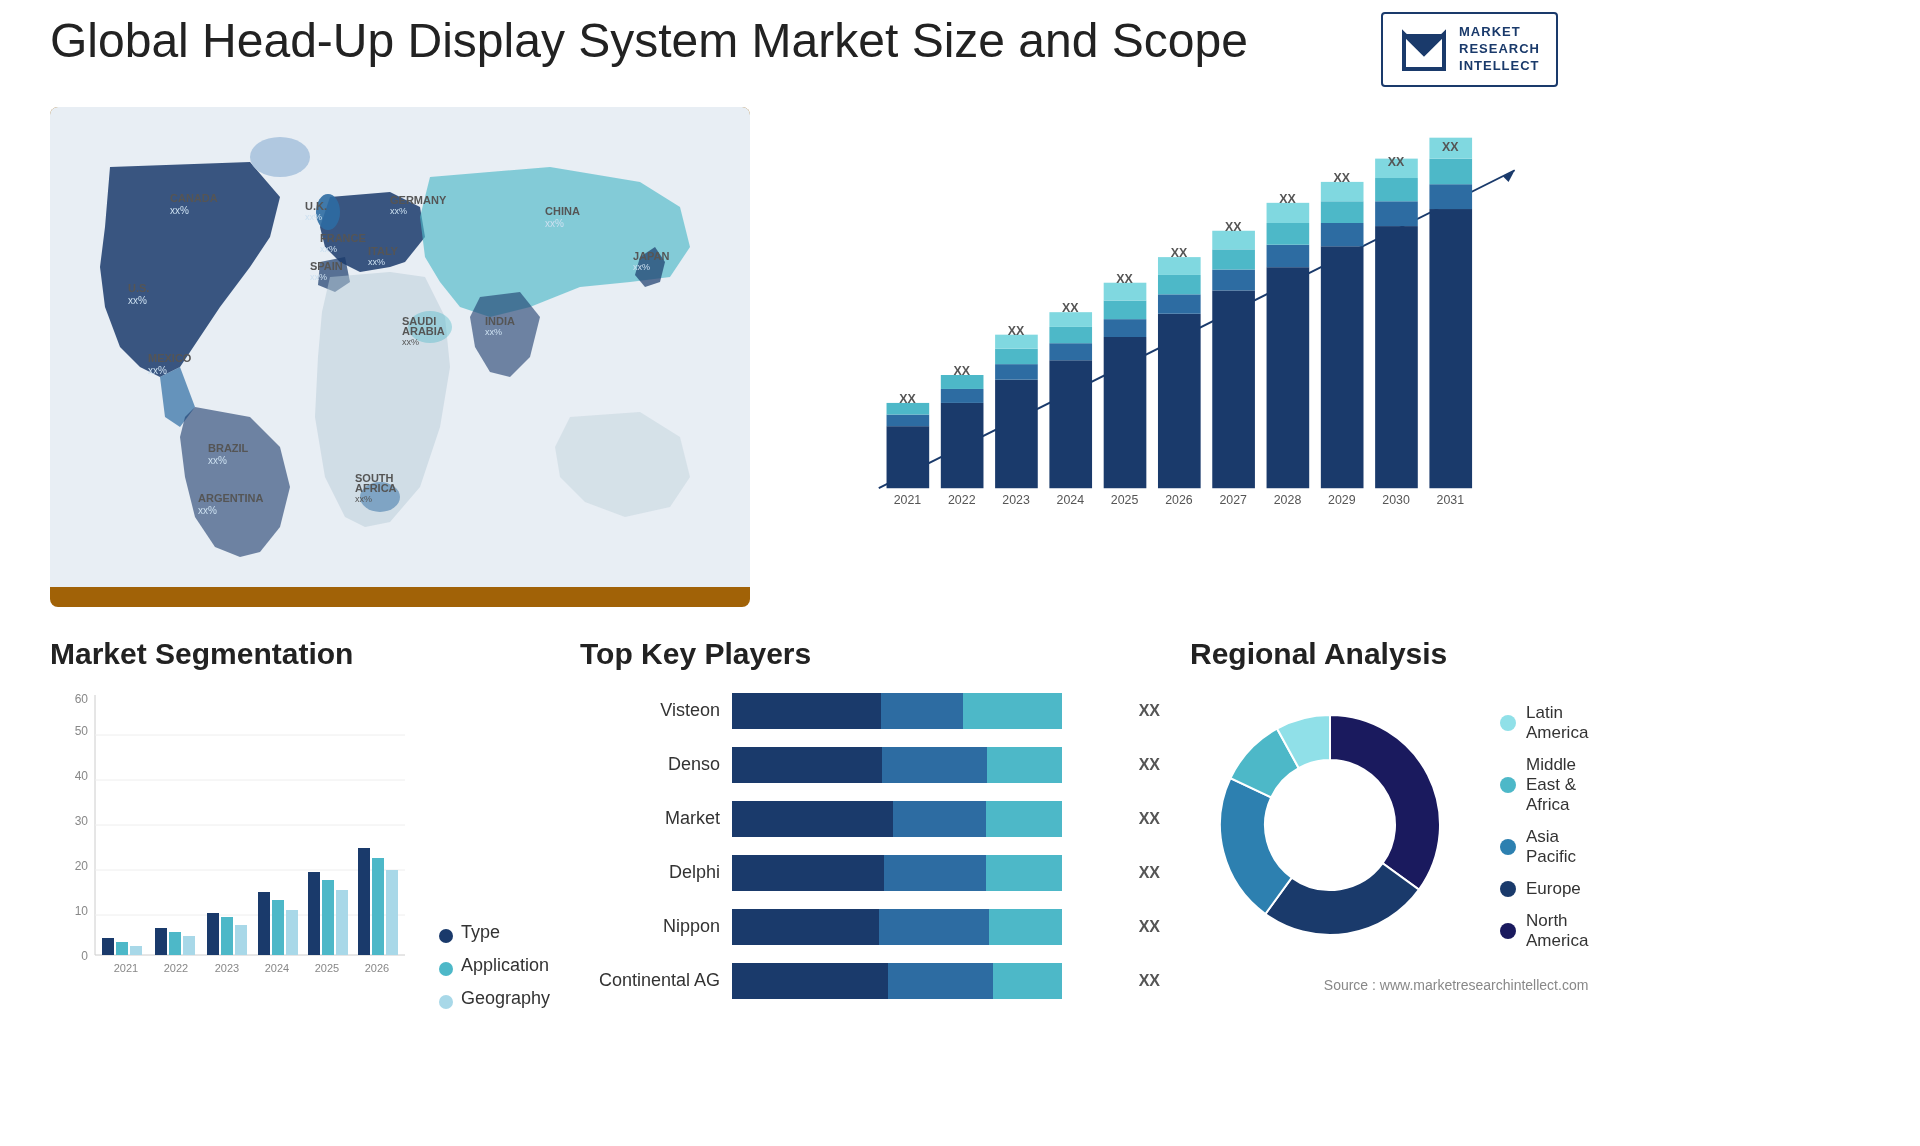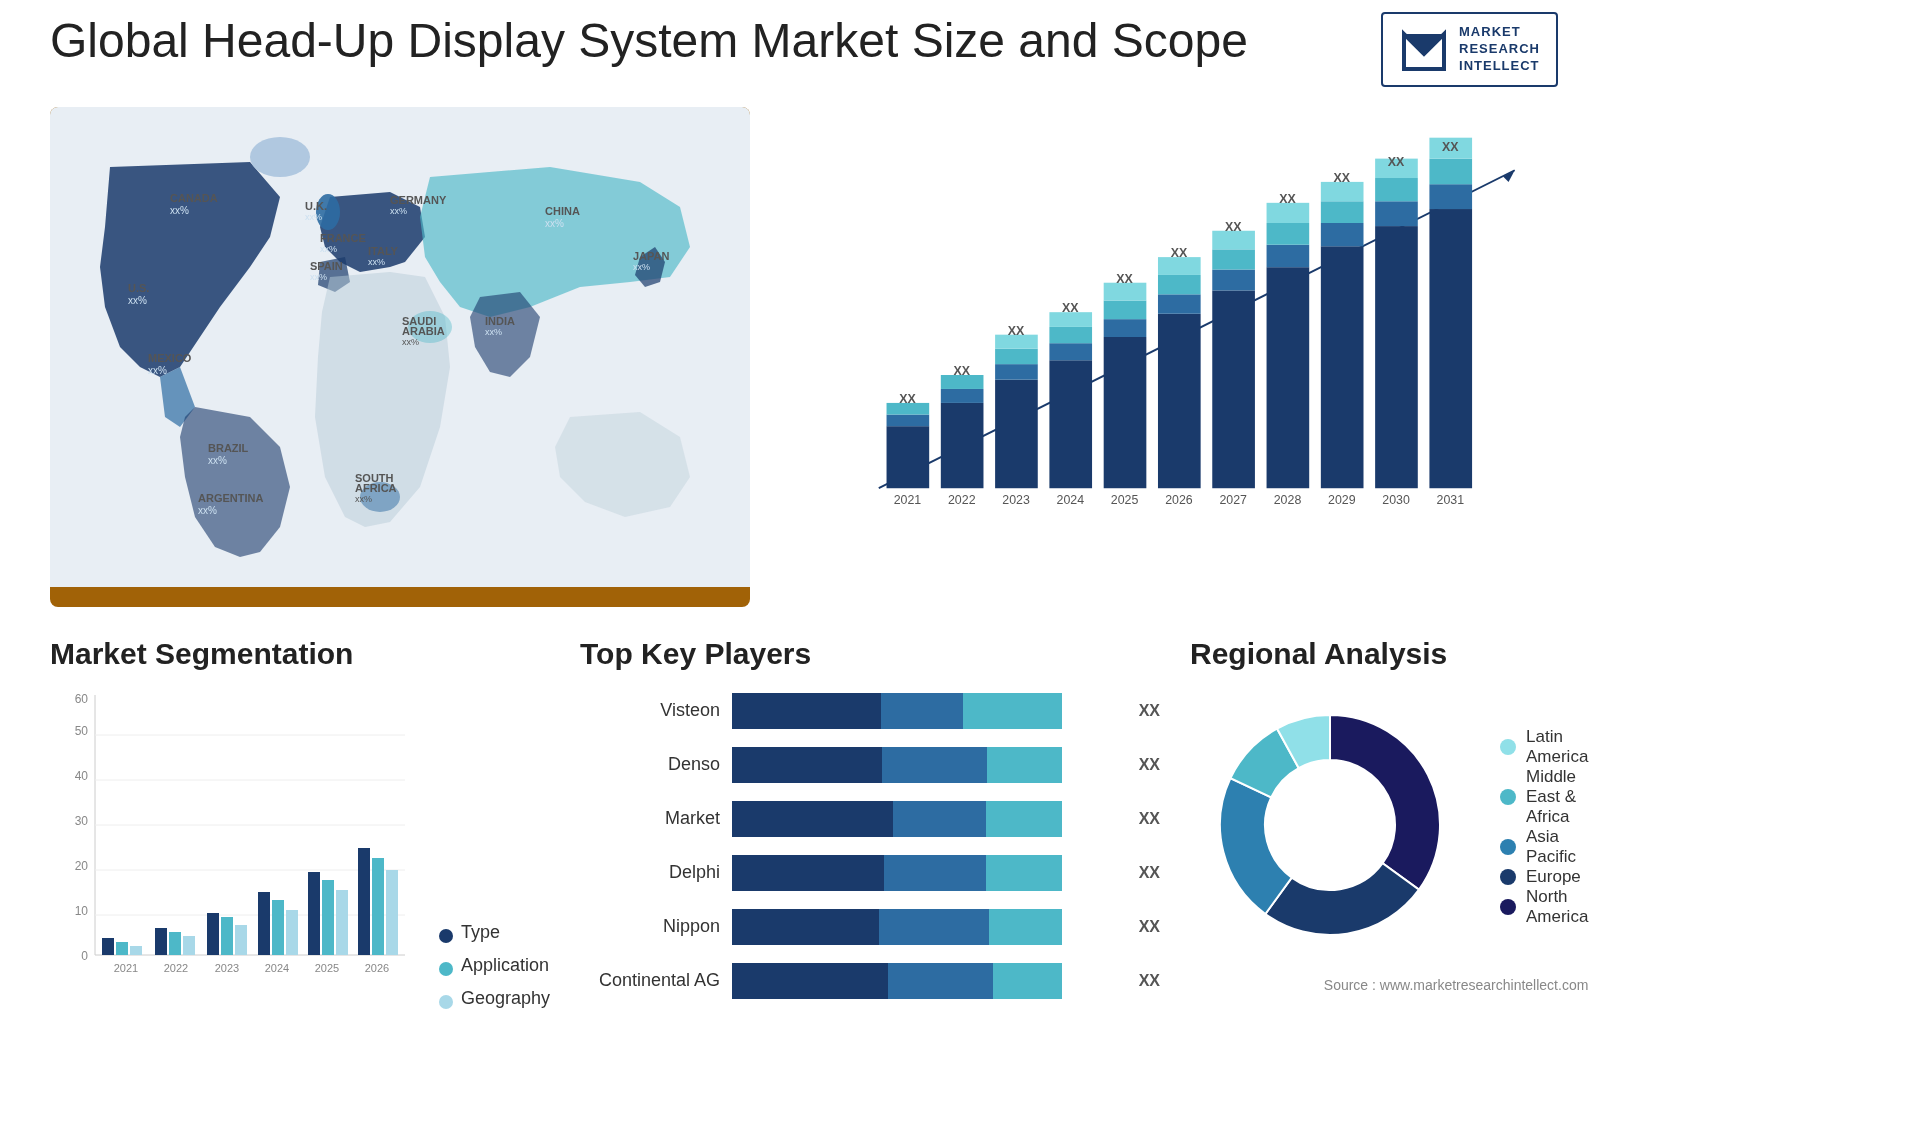--- a/index.html
+++ b/index.html
@@ -178,20 +178,21 @@
       align-items: center;
       gap: 30px;
       margin-top: 10px;
     }
     .donut-svg-wrap {
       flex-shrink: 0;
     }
     .regional-legend {
       display: flex;
       flex-direction: column;
+      gap: 12px;
     }
     .reg-legend-item {
       display: flex;
       align-items: center;
       gap: 10px;
       font-size: 17px;
       color: #333;
     }
     .reg-legend-dot {
       width: 16px;

